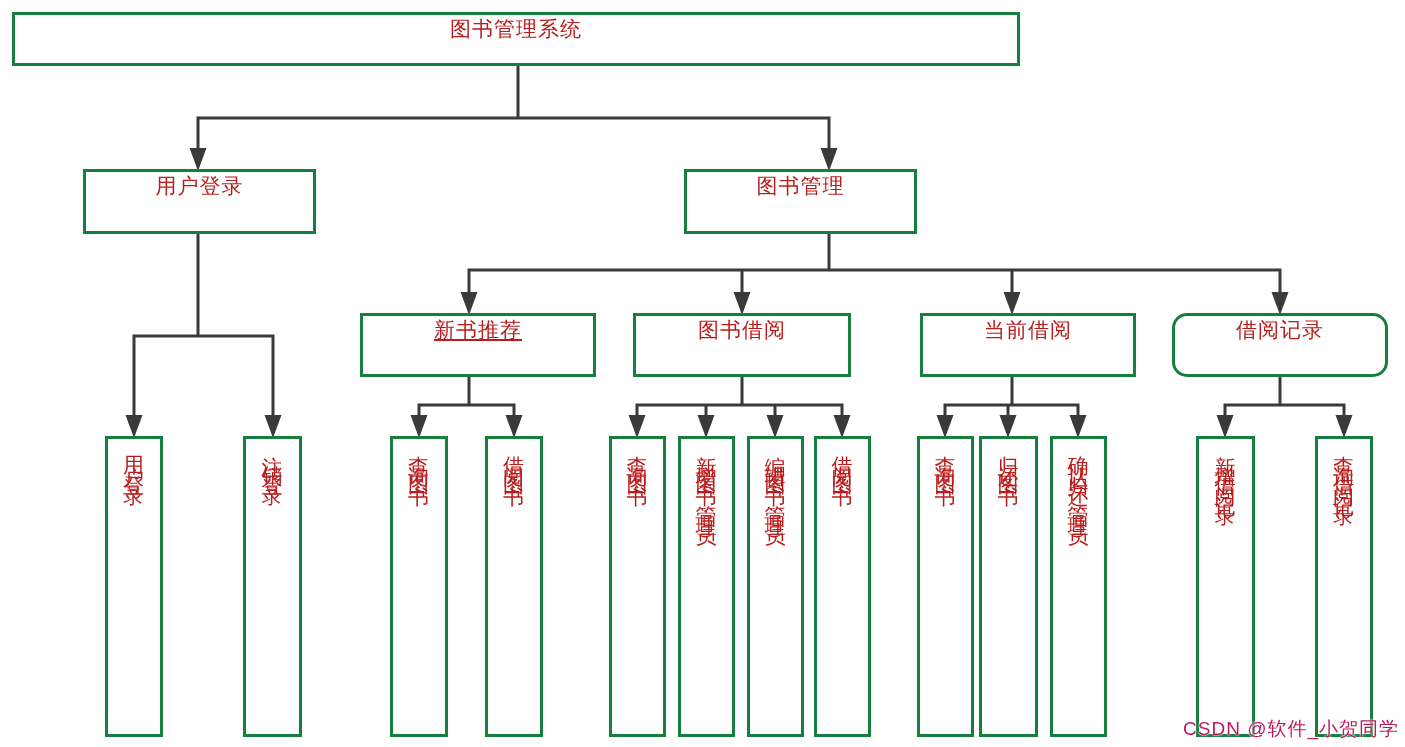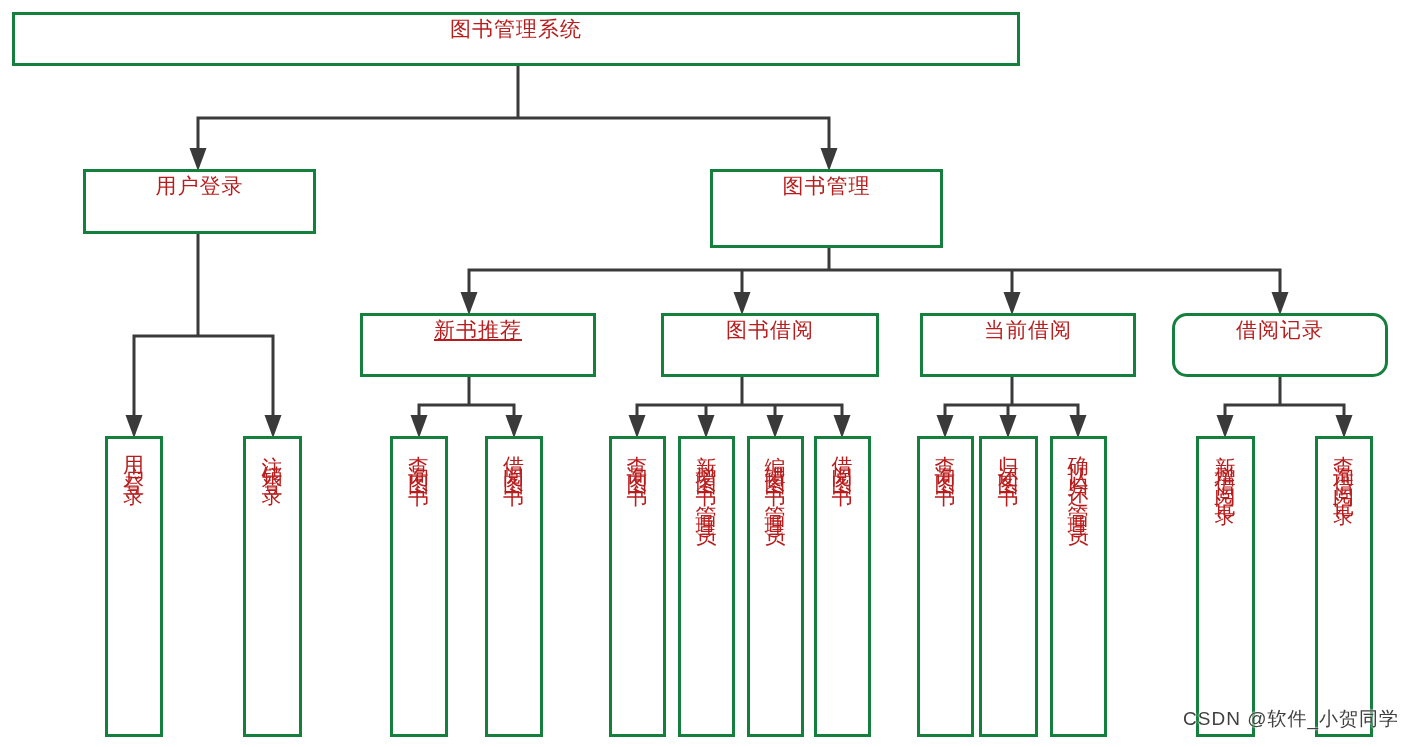--- a/index.html
+++ b/index.html
@@ -38,24 +38,24 @@
     writing-mode: vertical-rl;
     text-orientation: mixed;
     font-size: 21px;
     letter-spacing: 10px;
     line-height: 1;
     white-space: nowrap;
   }
   .watermark {
     position: absolute;
     right: 6px;
-    bottom: 15px;
+    bottom: 5px;
     z-index: 3;
     font-size: 19px;
-    color: #404040;
+    color: #be185d;
     letter-spacing: 1px;
     text-shadow: 0 0 2px #ffffff, 0 0 2px #ffffff;
     white-space: nowrap;
   }
 </style>
 </head>
 <body>
 
 <div id="canvas">
 
@@ -99,28 +99,28 @@
     </g>
   </svg>
 
   <div class="box hnode" style="left:12px; top:12px; width:1008px; height:54px;">
     <span>图书管理系统</span>
   </div>
 
   <div class="box hnode" style="left:83px; top:169px; width:233px; height:65px;">
     <span>用户登录</span>
   </div>
-  <div class="box hnode" style="left:710px; top:169px; width:233px; height:79px;">
+  <div class="box hnode" style="left:684px; top:169px; width:233px; height:65px;">
     <span>图书管理</span>
   </div>
 
   <div class="box hnode" style="left:360px; top:313px; width:236px; height:64px;text-decoration:underline;">
     <span>新书推荐</span>
   </div>
-  <div class="box hnode" style="left:633px; top:313px; width:218px; height:64px;margin-left:28px;">
+  <div class="box hnode" style="left:633px; top:313px; width:218px; height:64px;">
     <span>图书借阅</span>
   </div>
   <div class="box hnode" style="left:904px; top:313px; width:216px; height:64px;margin-left:16px;">
     <span>当前借阅</span>
   </div>
   <div class="box hnode" style="left:1172px; top:313px; width:216px; height:64px;border-radius:15px;">
     <span>借阅记录</span>
   </div>
 
   <div class="box leaf" style="left:105px; width:58px;">

